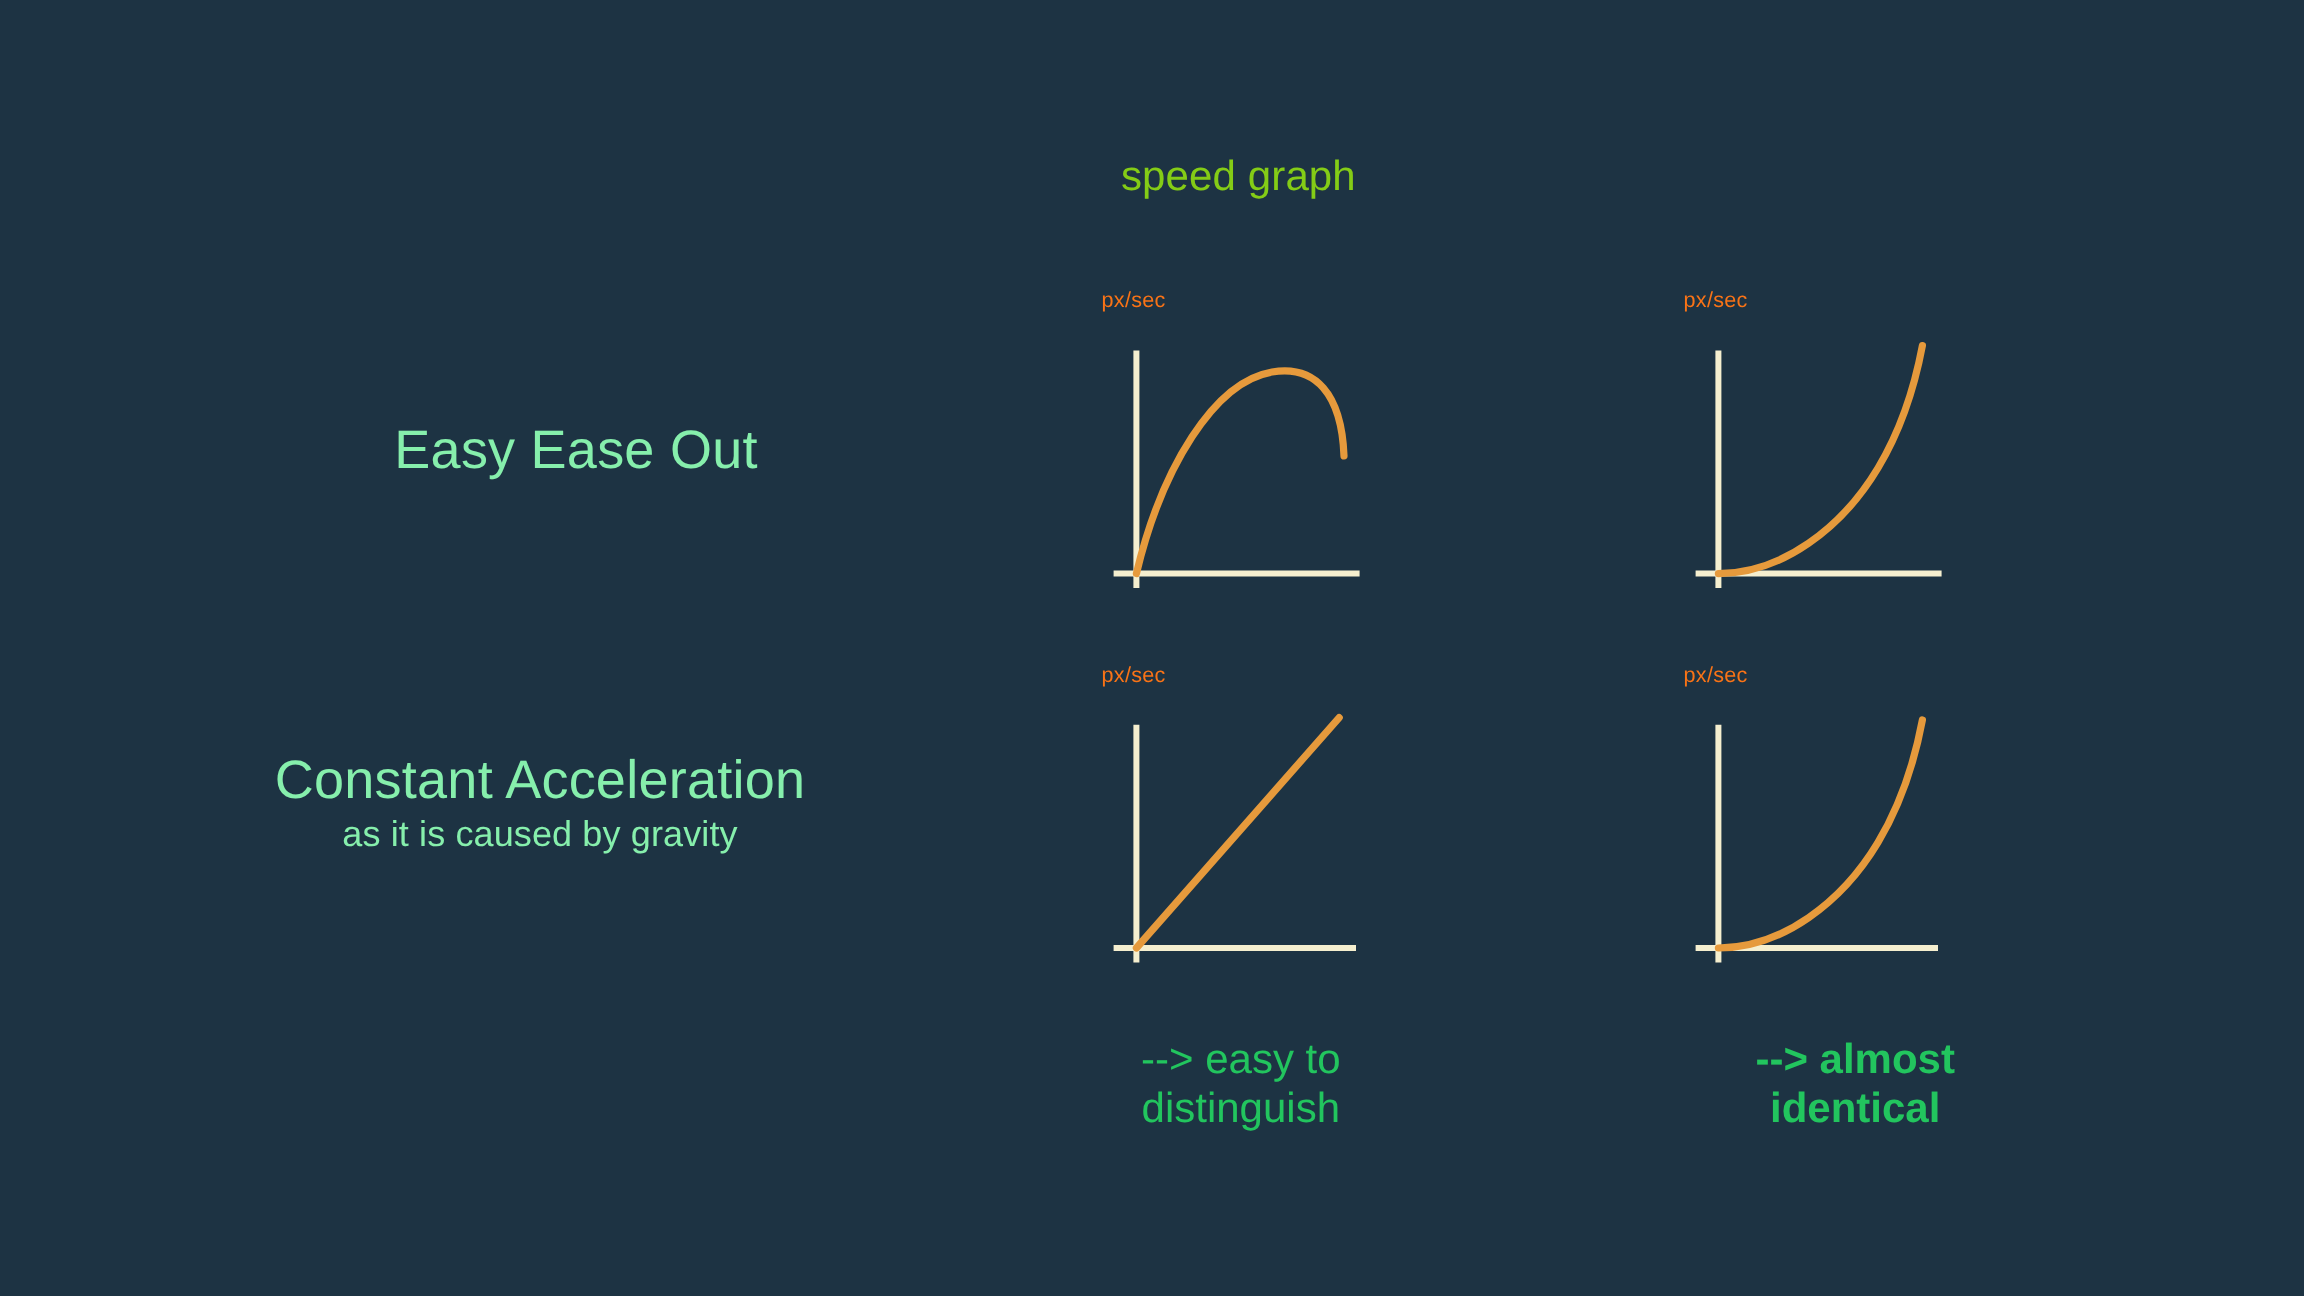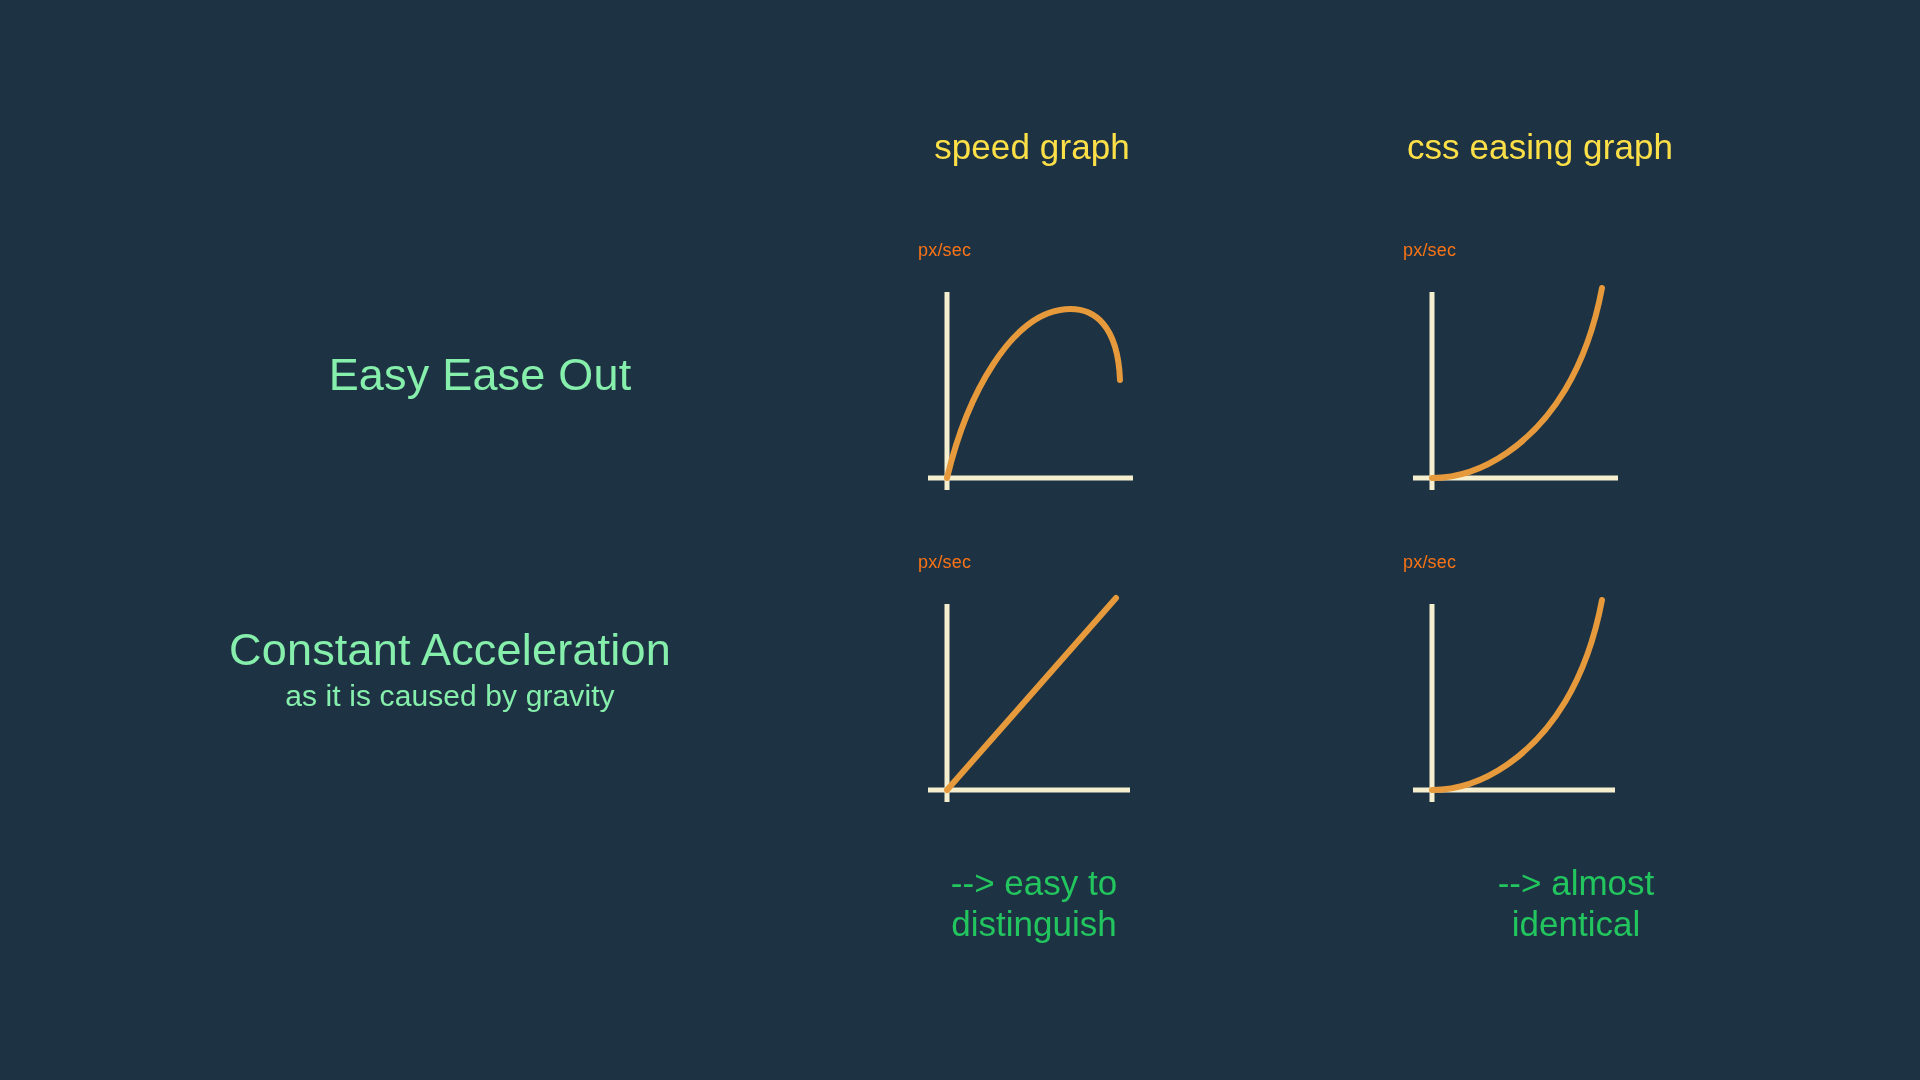--- a/index.html
+++ b/index.html
@@ -18,21 +18,21 @@
     height: 1080px;
     background: #1d3343;
     -webkit-font-smoothing: antialiased;
   }
 
   
   .col-header {
     position: absolute;
     top: 127px;
     font-size: 35px;
-    color: #fde047;
+    color: #84cc16;
     font-weight: 400;
     letter-spacing: 0.1px;
     text-align: center;
     white-space: nowrap;
   }
   #col-header-speed   { left: 832px; width: 400px; }
   #col-header-easing  { left: 1340px; width: 400px; }
 
   
   .row-label-block {
@@ -85,29 +85,28 @@
   .note {
     position: absolute;
     top: 862px;
     font-size: 35px;
     line-height: 1.18;
     color: #22c55e;
     text-align: center;
     white-space: pre-line;
   }
   #note-speed  { left: 834px;  width: 400px; }
-  #note-easing { left: 1376px; width: 400px; }
+  #note-easing { left: 1346px; width: 400px; font-weight: bold; }
 </style>
 </head>
 <body>
 
 <div id="slide">
 
   <div class="col-header" id="col-header-speed">speed graph</div>
-  <div class="col-header" id="col-header-easing">css easing graph</div>
 
   <div class="row-label-block" id="row-label-1">
     <div class="row-label-title">Easy Ease Out</div>
   </div>
 
   <div class="row-label-block" id="row-label-2">
     <div class="row-label-title">Constant Acceleration</div>
     <div class="row-label-sub">as it is caused by gravity</div>
   </div>
 

